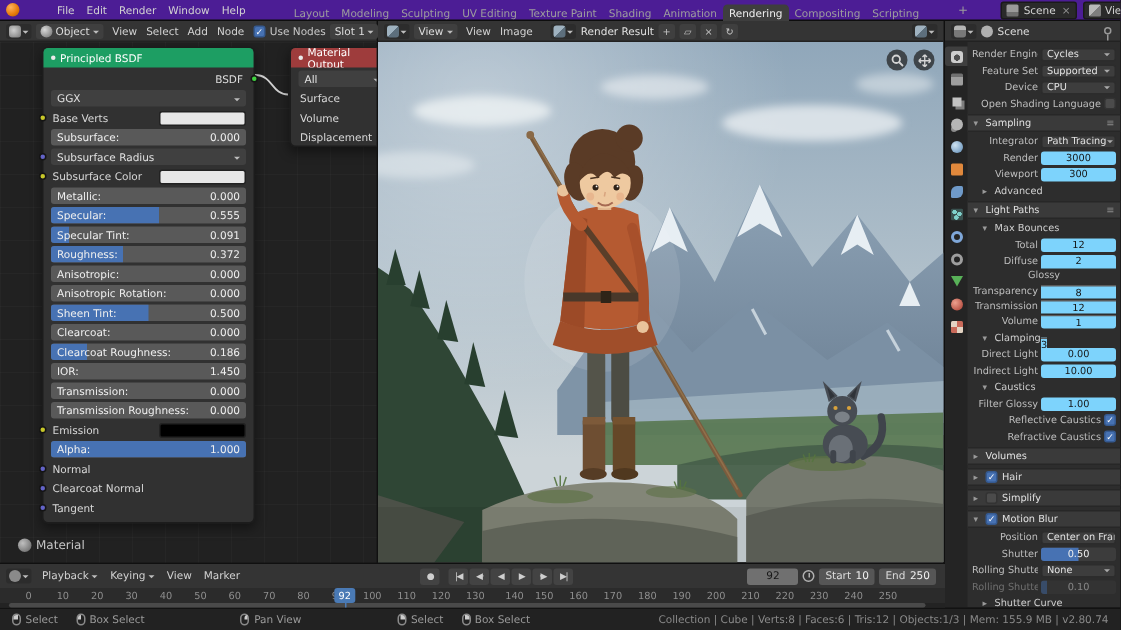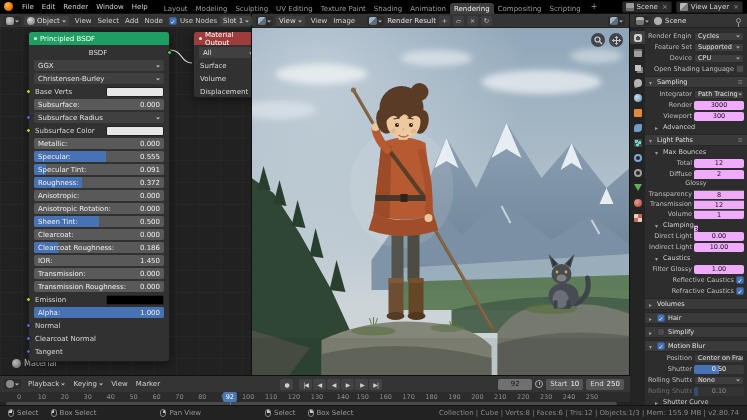--- a/index.html
+++ b/index.html
@@ -1,21 +1,21 @@
 <!DOCTYPE html>
 <html><head>
 <meta charset="utf-8">
 <style>
 *{margin:0;padding:0;box-sizing:border-box}
 html,body{width:747px;height:420px;overflow:hidden;background:#191919;
 font-family:"DejaVu Sans","Liberation Sans",sans-serif;color:#c8c8c8;font-size:8px;
 -webkit-font-smoothing:antialiased;user-select:none}
 .app{width:747px;height:420px;display:flex;flex-direction:column}
 
-.topbar{height:14px;background:#000000;display:flex;align-items:center;padding:0 4px;gap:2px;border-bottom:1px solid #0e0e0e;white-space:nowrap}
+.topbar{height:14px;background:#4c1d95;display:flex;align-items:center;padding:0 4px;gap:18px;border-bottom:1px solid #0e0e0e;white-space:nowrap}
 .logo{width:9px;height:9px;border-radius:50%;background:radial-gradient(circle at 35% 32%,#ffb25e,#e87d0d 55%,#a85700);margin-right:3px;flex:0 0 auto}
 .menu-item{padding:0 4px;font-size:7px;color:#d2d2d2}
 .ws-wrap{display:flex;align-items:flex-end;height:14px;margin-left:6px}
 .ws-tab{padding:2px 4px 1px;font-size:7px;color:#9d9d9d;border-radius:3px 3px 0 0}
 .ws-tab.active{background:#3e3e3e;color:#efefef}
 .ws-plus{padding:1px 4px;color:#9d9d9d;font-size:8px}
 .tb-right{margin-left:auto;display:flex;align-items:center;gap:4px}
 .chip{display:flex;align-items:center;gap:3px;background:#2a2a2a;border:1px solid #1a1a1a;border-radius:2px;padding:1px 3px;font-size:7px;color:#d5d5d5}
 .chip .x{color:#8f8f8f;font-size:7px;padding-left:1px}
 .dicon{width:8px;height:8px;background:#6f6f6f;border-radius:1px;flex:0 0 auto}
@@ -53,21 +53,21 @@
 .bsdf-node{left:28px;top:3px;width:142px}
 .bsdf-node .node-hdr{background:#1d9e63}
 .out-node{left:193px;top:3px;width:70px}
 .out-node .node-hdr{background:#9e3c3c}
 .nrow{position:relative;height:11px;margin:2px 5px 0;display:flex;align-items:center;border-radius:2px}
 .nrow.last{margin-bottom:4px}
 .nrow .sock{position:absolute;width:5px;height:5px;border:1px solid #141414;border-radius:50%;top:3px}
 .sock.in{left:-8px}
 .sock.out{right:-8px}
 .sock-yellow{background:#c7c729}.sock-vector{background:#6363c7}.sock-shader{background:#3fd13f}
-.nrow.outrow{justify-content:center;color:#ddd;padding-right:2px}
+.nrow.outrow{justify-content:flex-end;color:#ddd;padding-right:2px}
 .nrow.ndrop{background:#404040;padding:0 4px;color:#e0e0e0}
 .nrow.ndrop .caret{margin-left:auto}
 .nrow.nslider{background:#595959;overflow:hidden;color:#efefef}
 .nrow.nslider .nfill{position:absolute;left:0;top:0;bottom:0;background:#4772b3}
 .nrow.nslider .nl{position:relative;z-index:1;padding-left:4px;flex:1;overflow:hidden;white-space:nowrap}
 .nrow.nslider .nv{position:relative;z-index:1;padding-right:4px}
 .nrow.ncolor{color:#d8d8d8}
 .nrow.ncolor .nl{flex:1;padding-left:1px}
 .nrow.ncolor .swatch{width:58px;height:10px;border-radius:2px;border:1px solid #222}
 .nrow.nlabel{color:#d8d8d8;padding-left:1px}
@@ -96,21 +96,21 @@
 .i-constraints{border:2px solid #9e9e9e;border-radius:50%}
 .i-object-data{width:0;height:0;border-left:4px solid transparent;border-right:4px solid transparent;border-top:7px solid #58b158}
 .i-material{border-radius:50%;background:radial-gradient(circle at 35% 35%,#eda08e,#a83a2e)}
 .i-texture{border-radius:1px;background:conic-gradient(#c96a5a 0 25%,#e3d3c3 0 50%,#c96a5a 0 75%,#e3d3c3 0)}
 .pscroll{flex:1;overflow:hidden;padding-top:2px;font-size:6.5px}
 .prow{display:flex;align-items:center;height:10px;margin:1px 3px;gap:2px}
 .plabel{flex:0 0 44px;text-align:right;color:#bdbdbd;white-space:nowrap;overflow:hidden}
 .plabel.wide{flex:1}
 .pdrop{flex:1;height:9px;background:#3d3d3d;border:1px solid #2c2c2c;border-radius:2px;display:flex;align-items:center;padding:0 3px;color:#e2e2e2;white-space:nowrap;overflow:hidden}
 .pdrop .caret{margin-left:auto;border-width:2px;border-top-color:#aaa}
-.pnum{flex:1;height:9px;background:#f0abfc;border-radius:2px;color:#141414;display:flex;align-items:center;justify-content:center;font-size:6.5px}
+.pnum{flex:1;height:9px;background:#7dd3fc;border-radius:2px;color:#141414;display:flex;align-items:center;justify-content:center;font-size:6.5px}
 .pnum.sf{border-radius:2px 2px 0 0}.pnum.sm{border-radius:0;border-top:1px solid #5b5b5b}.pnum.sl{border-radius:0 0 2px 2px;border-top:1px solid #5b5b5b}
 .pslider{flex:1;height:9px;background:#3c3c3c;border-radius:2px;position:relative;overflow:hidden;display:flex;align-items:center;justify-content:center;color:#f0f0f0}
 .pslider .pfill{position:absolute;left:0;top:0;bottom:0;background:#4772b3}
 .pslider span.t{position:relative;z-index:1}
 .prow.dis{opacity:.45}
 .phead{display:flex;align-items:center;gap:3px;background:#3a3a3a;border-top:1px solid #272727;border-bottom:1px solid #272727;height:12px;padding:0 4px;margin-top:2px;color:#e0e0e0}
 .psub{display:flex;align-items:center;gap:3px;height:10px;padding:0 4px 0 10px;color:#cfcfcf;margin-top:1px}
 .phead .arrow,.psub .arrow{color:#9a9a9a;font-size:6px;width:5px}
 .phead .pmenu{margin-left:auto;color:#8b8b8b}
 
@@ -225,24 +225,20 @@
                 <span class="dot"></span>
                 <span>Principled BSDF</span>
               </div>
               <div class="nrow outrow">
                 <span>BSDF</span>
                 <span class="sock out sock-shader"></span>
               </div>
               <div id="bsdf-rows">
                   <div class="nrow ndrop">
                     <span>GGX</span>
-                    <span class="caret"></span>
-                  </div>
-                  <div class="nrow ndrop">
-                    <span>Christensen-Burley</span>
                     <span class="caret"></span>
                   </div>
                   <div class="nrow ncolor">
                     <span class="sock in sock-yellow"></span>
                     <span class="nl">Base Verts</span>
                     <span class="swatch" style="background: rgb(231, 231, 231);"></span>
                   </div>
                   <div class="nrow nslider">
                     <span class="nfill" style="width: 0%;"></span>
                     <span class="nl">Subsurface:</span>

